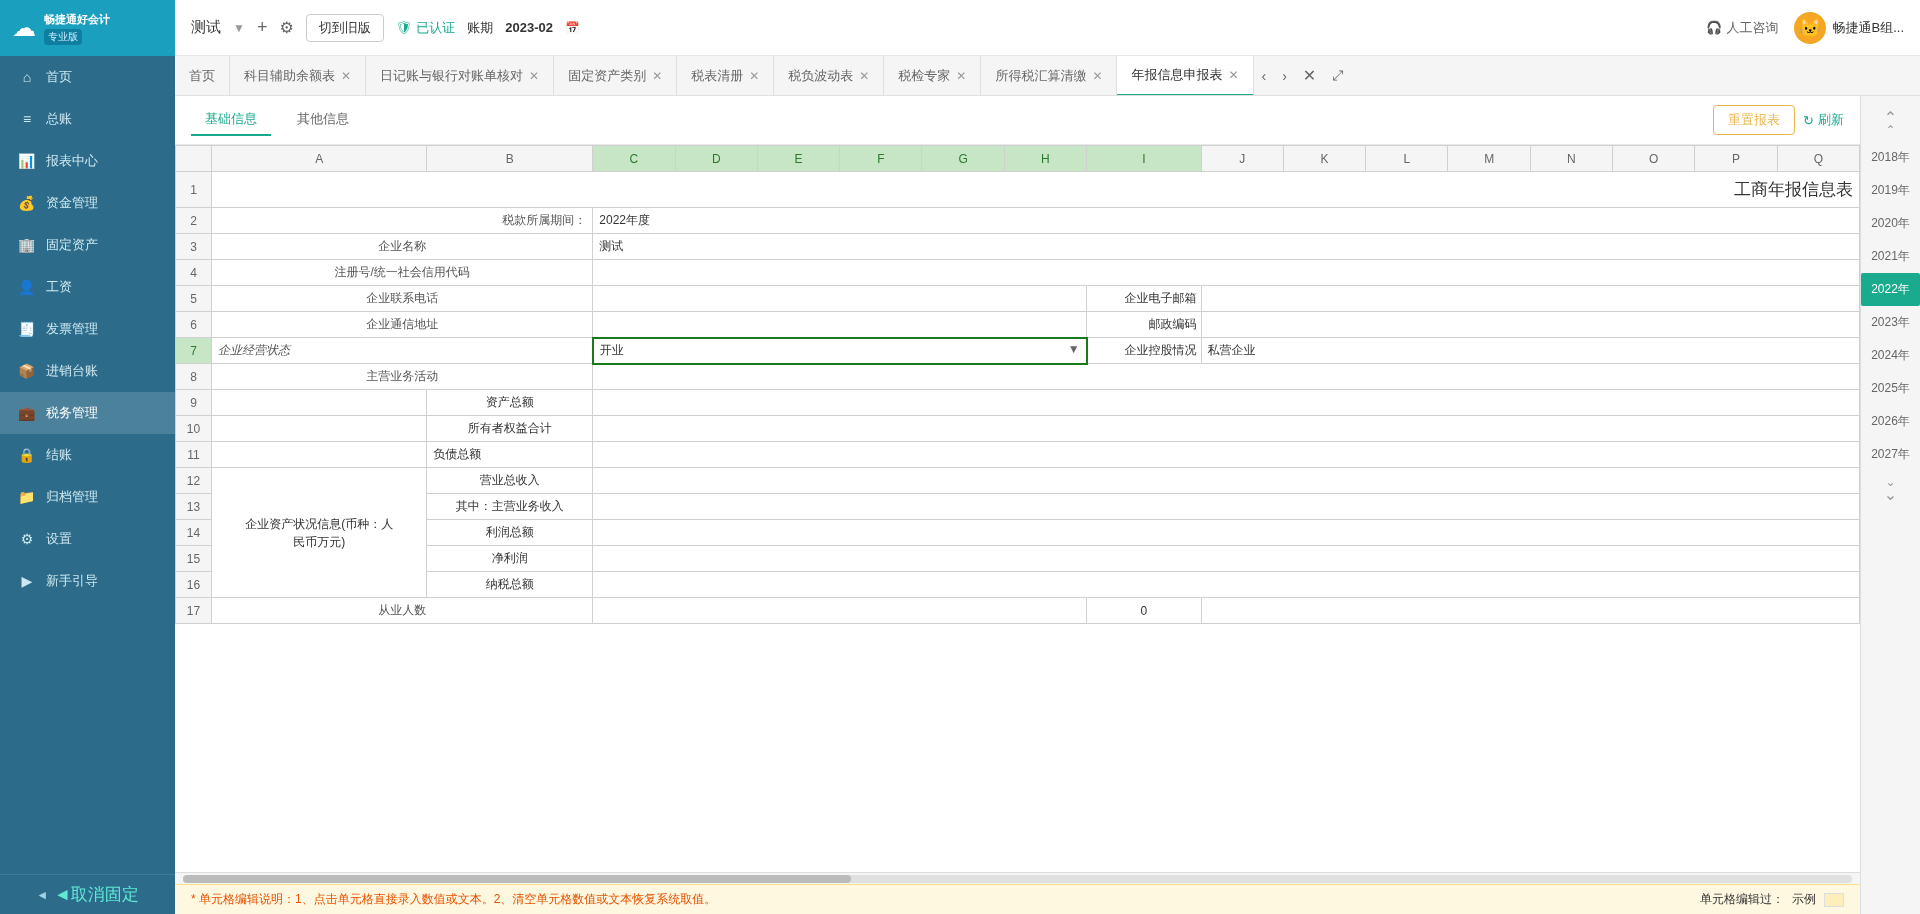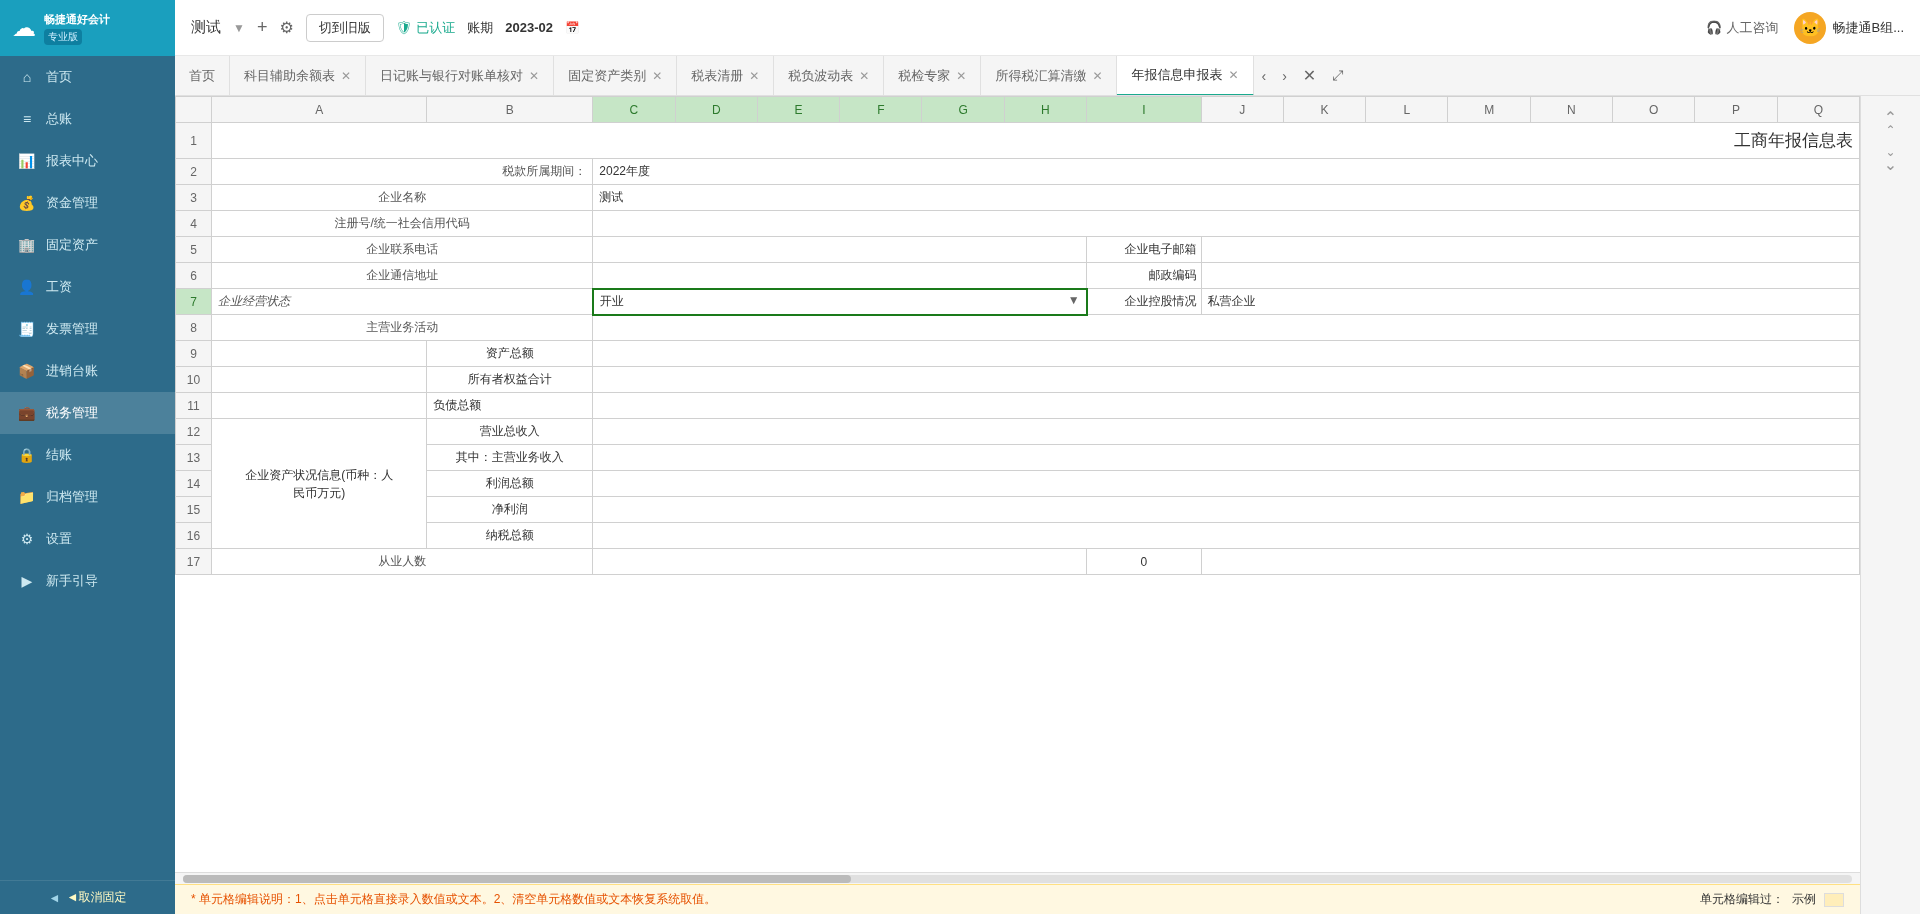--- a/index.html
+++ b/index.html
@@ -142,21 +142,21 @@
         <span>设置</span>
       </div>
       <div class="sidebar-item">
         <span class="icon">▶</span>
         <span>新手引导</span>
       </div>
       <div style="height:30px;"></div>
     </div>
     <div class="sidebar-pin">
       <span>◄</span>
-      <span style="font-size:12px; color:#fef9c3;">◄取消固定</span>
+      <span style="font-size:17px; color:#5eead4;">◄取消固定</span>
     </div>
   </div>
 
   <div class="main-content">
 
     <div class="top-bar">
       <span style="font-size:15px; color:#333;">测试</span>
       <span style="color:#999; cursor:pointer;">▼</span>
       <span style="color:#666; cursor:pointer; font-size:18px;">+</span>
       <span style="color:#666; cursor:pointer; font-size:16px;">⚙</span>
@@ -218,20 +218,35 @@
       </div>
       <span class="tab-nav-btn">‹</span>
       <span class="tab-nav-btn">›</span>
       <span class="tab-close-all">✕</span>
       <span class="tab-expand">⤢</span>
     </div>
 
     <div class="content-area">
       <div class="table-area">
 
+        <div class="table-toolbar">
+          <div class="sub-tab active">
+            <span>基础信息</span>
+          </div>
+          <div class="sub-tab">
+            <span>其他信息</span>
+          </div>
+          <div class="toolbar-right">
+            <button class="btn-reset">重置报表</button>
+            <span class="btn-refresh">
+              <span>↻</span>
+              <span>刷新</span>
+            </span>
+          </div>
+        </div>
 
         <div class="spreadsheet-container">
           <table class="spreadsheet">
             <thead>
               <tr>
                 <th class="row-header"></th>
                 <th class="col-header">A</th>
                 <th class="col-header">B</th>
                 <th class="col-header active-col">C</th>
                 <th class="col-header active-col">D</th>
@@ -389,20 +404,32 @@
             <span class="example-cell"></span>
           </div>
         </div>
       </div>
 
       <div class="right-sidebar">
         <div class="right-arrow-up">
           <span>⌃</span>
           <span style="display:block; font-size:12px; margin-top:-4px;">⌃</span>
         </div>
+        <div class="right-sidebar-nav">
+          <div class="year-item">2018年</div>
+          <div class="year-item">2019年</div>
+          <div class="year-item">2020年</div>
+          <div class="year-item">2021年</div>
+          <div class="year-item active" style="background:#1aaa8e; color:white; border-radius:2px;">2022年</div>
+          <div class="year-item">2023年</div>
+          <div class="year-item">2024年</div>
+          <div class="year-item">2025年</div>
+          <div class="year-item">2026年</div>
+          <div class="year-item">2027年</div>
+        </div>
         <div class="right-arrow-down">
           <span style="display:block; font-size:12px;">⌄</span>
           <span style="display:block; margin-top:-4px;">⌄</span>
         </div>
       </div>
     </div>
   </div>
 </div>
 
 </body></html>

